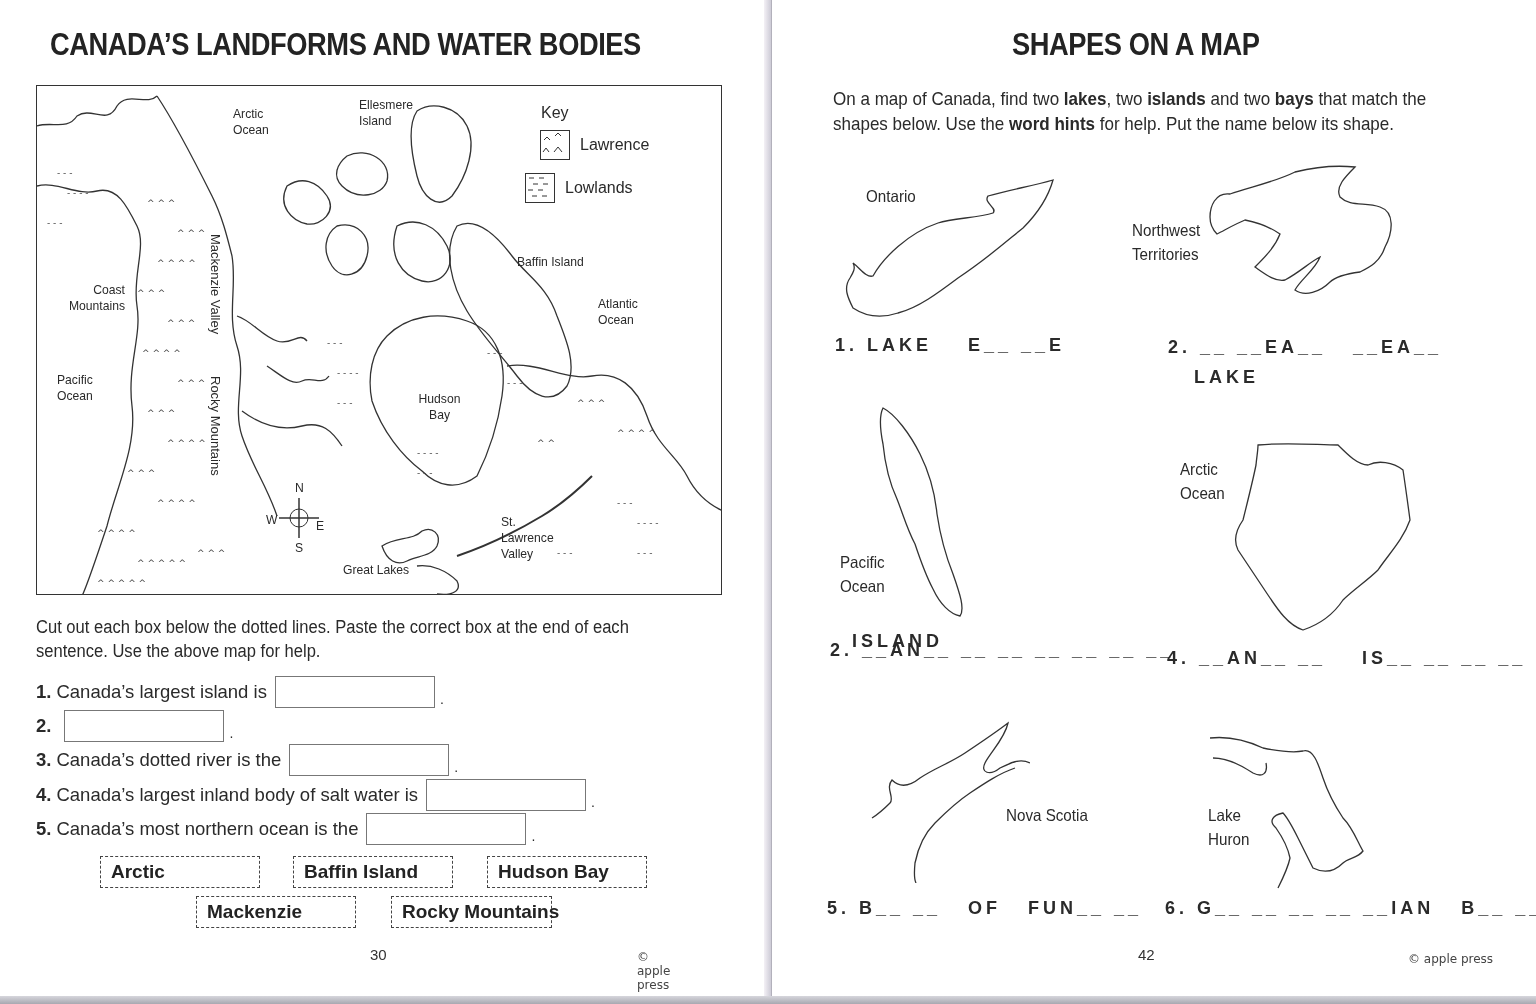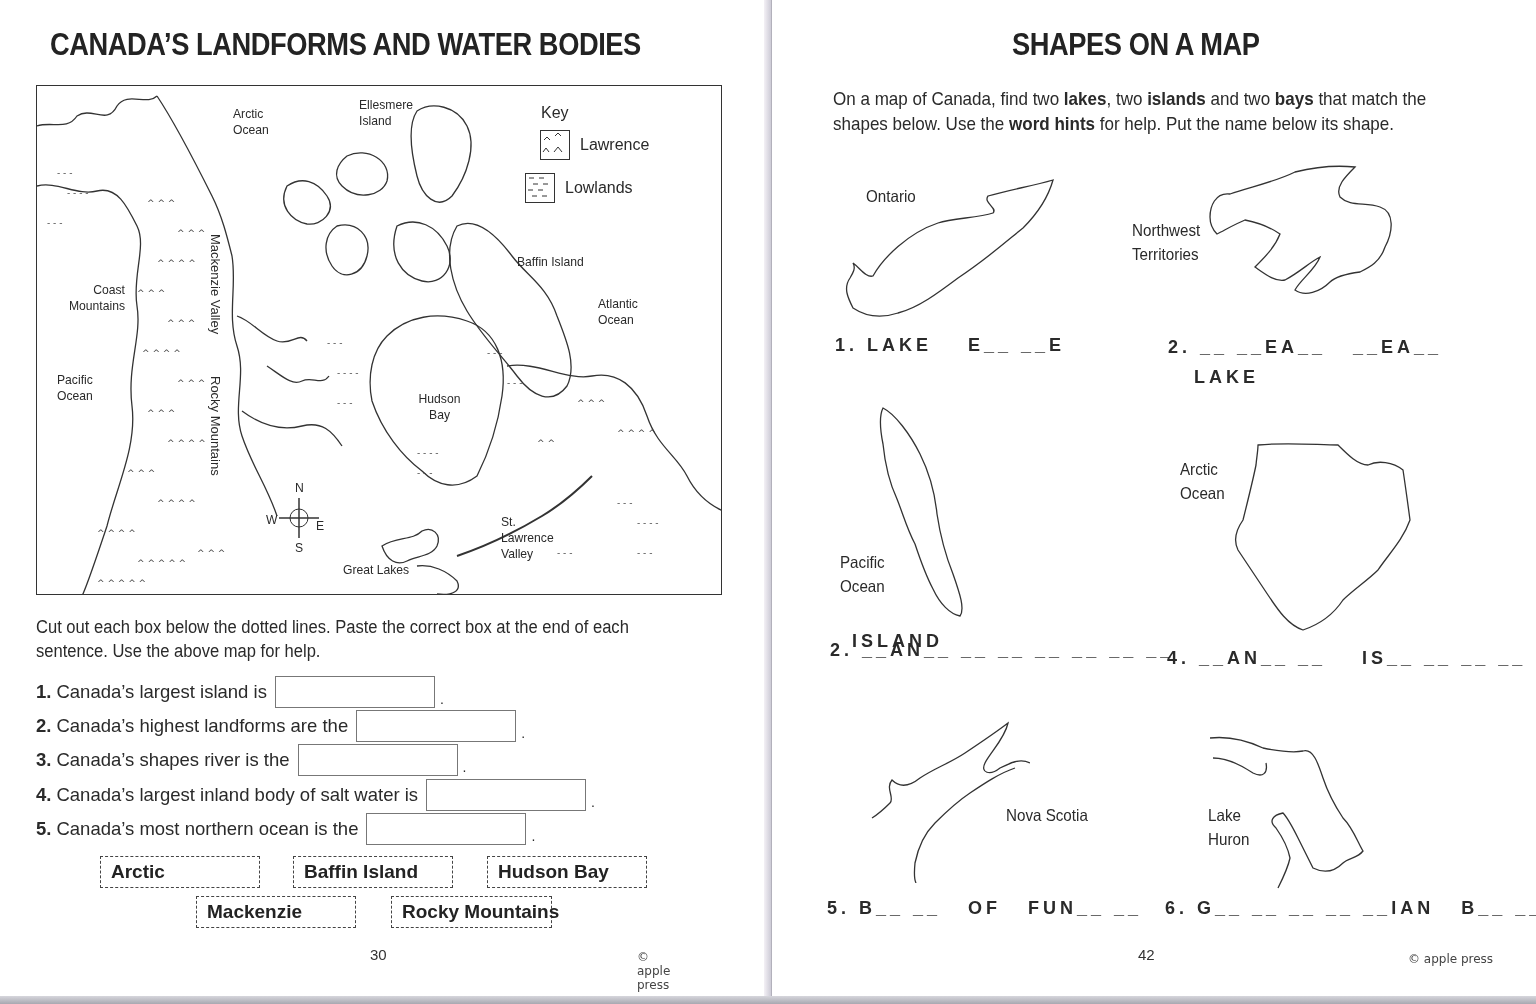--- a/index.html
+++ b/index.html
@@ -202,27 +202,26 @@
   <div class="instructions">Cut out each box below the dotted lines. Paste the correct box at the end of each sentence. Use the above map for help.</div>
 
   <div class="sentence" style="top:676px;">
     <span class="num">1.</span>
     <span>Canada’s largest island is</span>
     <span class="answer-box" style="width:158px;"></span>
       <span class="period">.</span>
   </div>
   <div class="sentence" style="top:710px;">
     <span class="num">2.</span>
-    <span>Canada’s highest landforms are the</span>
     <span class="answer-box" style="width:158px;"></span>
       <span class="period">.</span>
   </div>
   <div class="sentence" style="top:744px;">
     <span class="num">3.</span>
-    <span>Canada’s shapes river is the</span>
+    <span>Canada’s dotted river is the</span>
     <span class="answer-box" style="width:158px;"></span>
       <span class="period">.</span>
   </div>
   <div class="sentence" style="top:779px;">
     <span class="num">4.</span>
     <span>Canada’s largest inland body of salt water is</span>
     <span class="answer-box" style="width:158px;"></span>
       <span class="period">.</span>
   </div>
   <div class="sentence" style="top:813px;">

